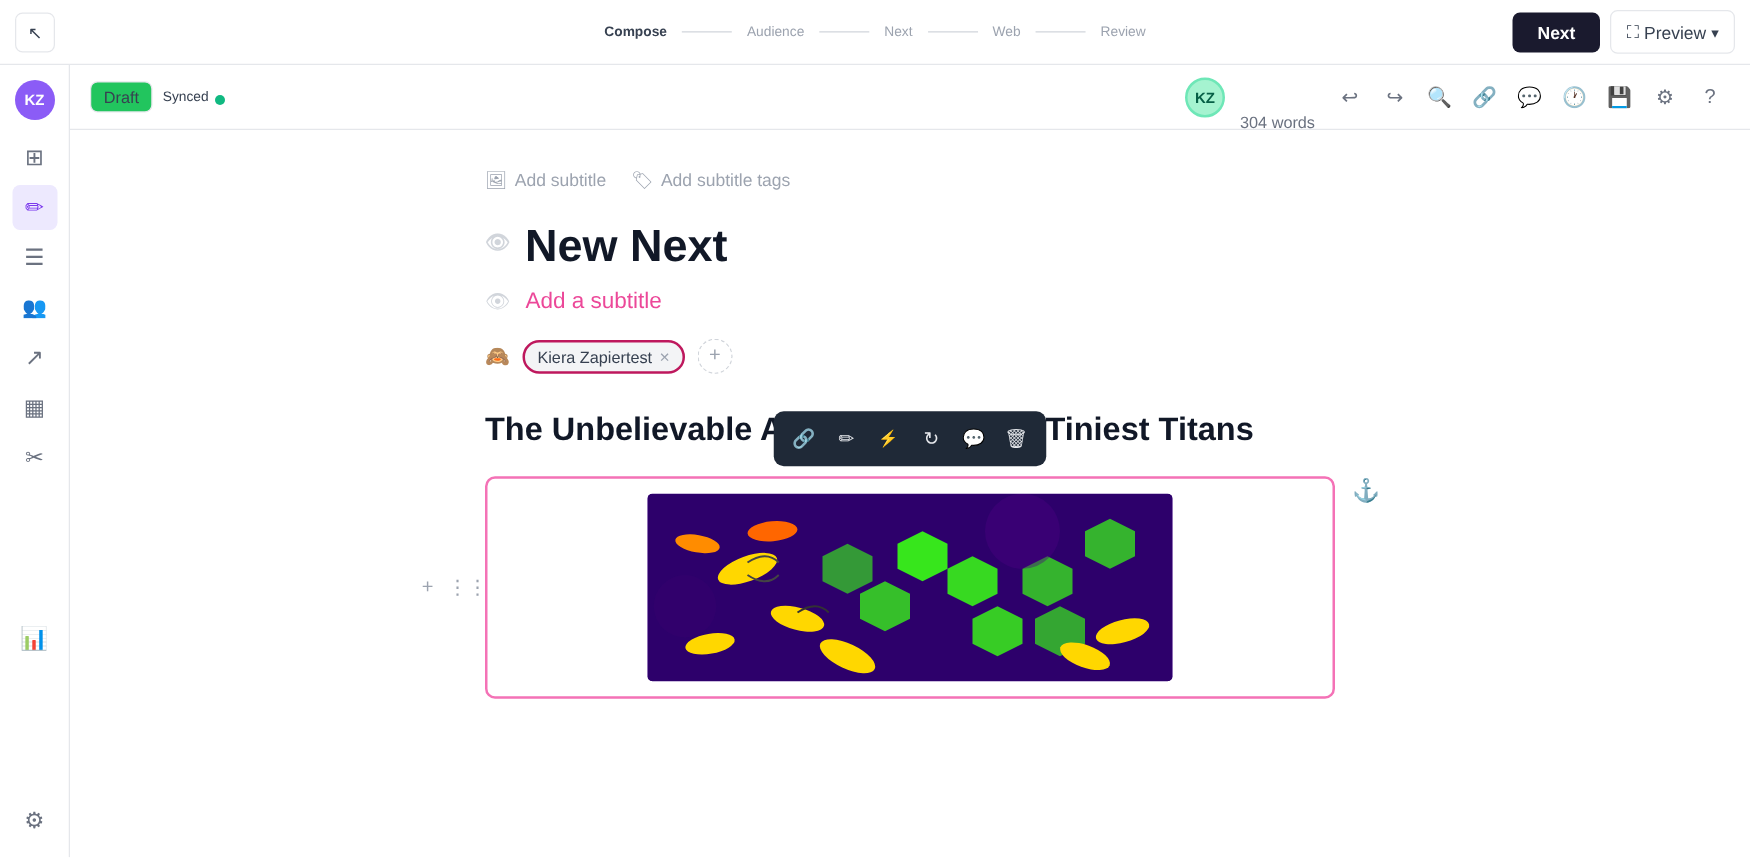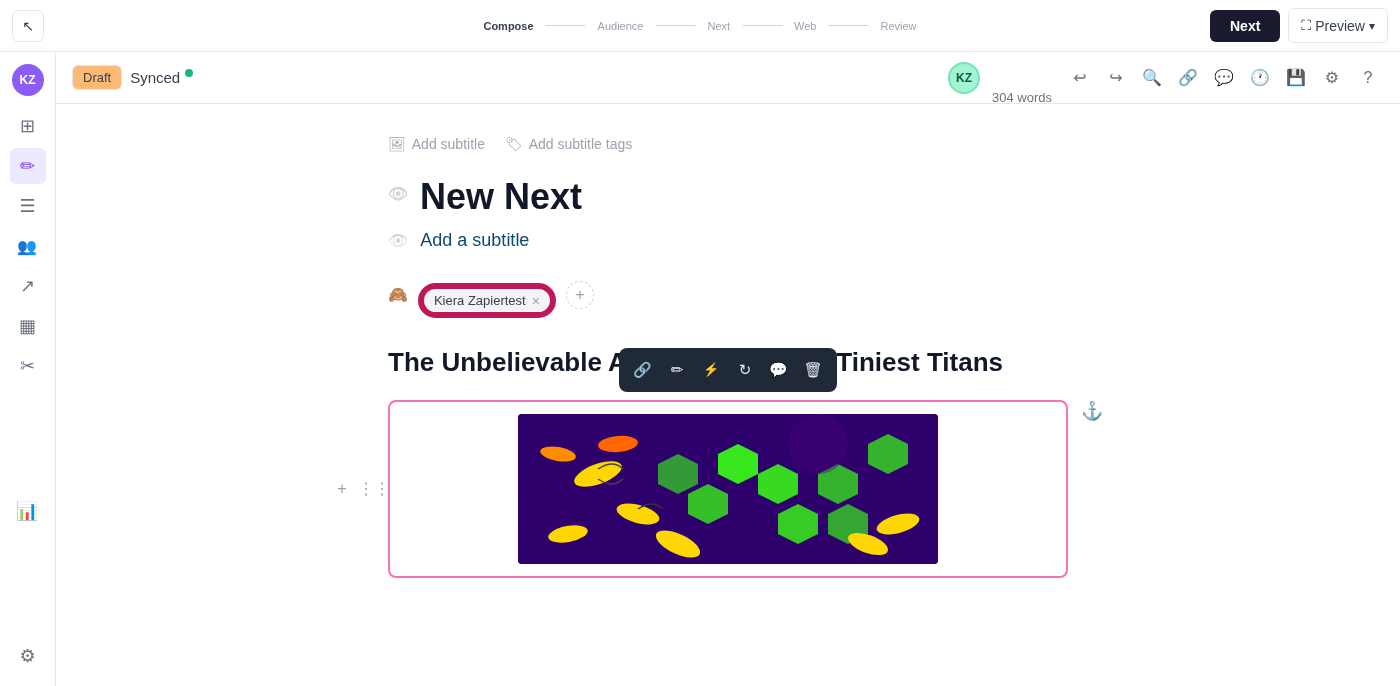--- a/index.html
+++ b/index.html
@@ -64,26 +64,26 @@
     .content-area { flex: 1; display: flex; flex-direction: column; overflow: hidden; }
 
     
     .secondary-toolbar {
       display: flex; align-items: center; justify-content: space-between;
       padding: 0 16px; height: 52px; border-bottom: 1px solid #e5e7eb;
       background: #fff; flex-shrink: 0;
     }
     .toolbar-left { display: flex; align-items: center; gap: 8px; }
     .draft-badge {
-      background: #fdba74; border: 1px solid #e5e7eb; border-radius: 6px;
+      background: #22c55e; border: 1px solid #e5e7eb; border-radius: 6px;
       padding: 4px 10px; font-size: 13px; color: #374151; cursor: pointer;
     }
     .synced-badge {
-      display: flex; align-items: flex-start; gap: 5px;
-      font-size: 15px; color: #374151; cursor: pointer;
+      display: flex; align-items: flex-end; gap: 5px;
+      font-size: 11px; color: #374151; cursor: pointer;
     }
     .synced-dot { width: 8px; height: 8px; border-radius: 50%; background: #10b981; }
     .toolbar-right { display: flex; align-items: center; gap: 4px; }
     .avatar-kz {
       width: 32px; height: 32px; border-radius: 50%;
       background: #a5f3d0; display: flex; align-items: center; justify-content: center;
       font-size: 12px; font-weight: 700; color: #065f46; border: 2px solid #6ee7b7;
       margin-right: 8px;
     }
     .words-count { font-size: 13px; color: #6b7280; margin-right: 8px; margin-top: 40px; }
@@ -115,28 +115,28 @@
       margin-bottom: 12px; display: flex; align-items: flex-start; gap: 12px;
     }
     .visibility-icon {
       width: 20px; height: 20px; color: #d1d5db; font-size: 16px;
       margin-top: 10px; flex-shrink: 0; cursor: pointer;
     }
     .title-text { flex: 1; outline: none; }
 
     
     .subtitle-row { display: flex; align-items: center; gap: 12px; margin-bottom: 20px; }
-    .subtitle-placeholder { font-size: 18px; color: #0c4a6e; cursor: text; }
+    .subtitle-placeholder { font-size: 18px; color: #ec4899; cursor: text; }
 
     
     .authors-row { display: flex; align-items: center; gap: 10px; margin-bottom: 28px; }
     .author-tag {
       display: flex; align-items: center; gap: 6px;
-      background: #f3f4f6; border: 6px solid #be185d; border-radius: 20px;
-      padding: 4px 10px 4px 10px; font-size: 13px; color: #374151; margin-top: 12px;
+      background: #f3f4f6; border: 2px solid #be185d; border-radius: 20px;
+      padding: 4px 10px 4px 10px; font-size: 13px; color: #374151;
     }
     .author-tag-remove {
       cursor: pointer; color: #9ca3af; font-size: 14px; line-height: 1;
     }
     .add-author-btn {
       width: 28px; height: 28px; border-radius: 50%;
       border: 1px dashed #d1d5db; display: flex; align-items: center;
       justify-content: center; cursor: pointer; color: #9ca3af; font-size: 16px;
       background: #fff;
     }

